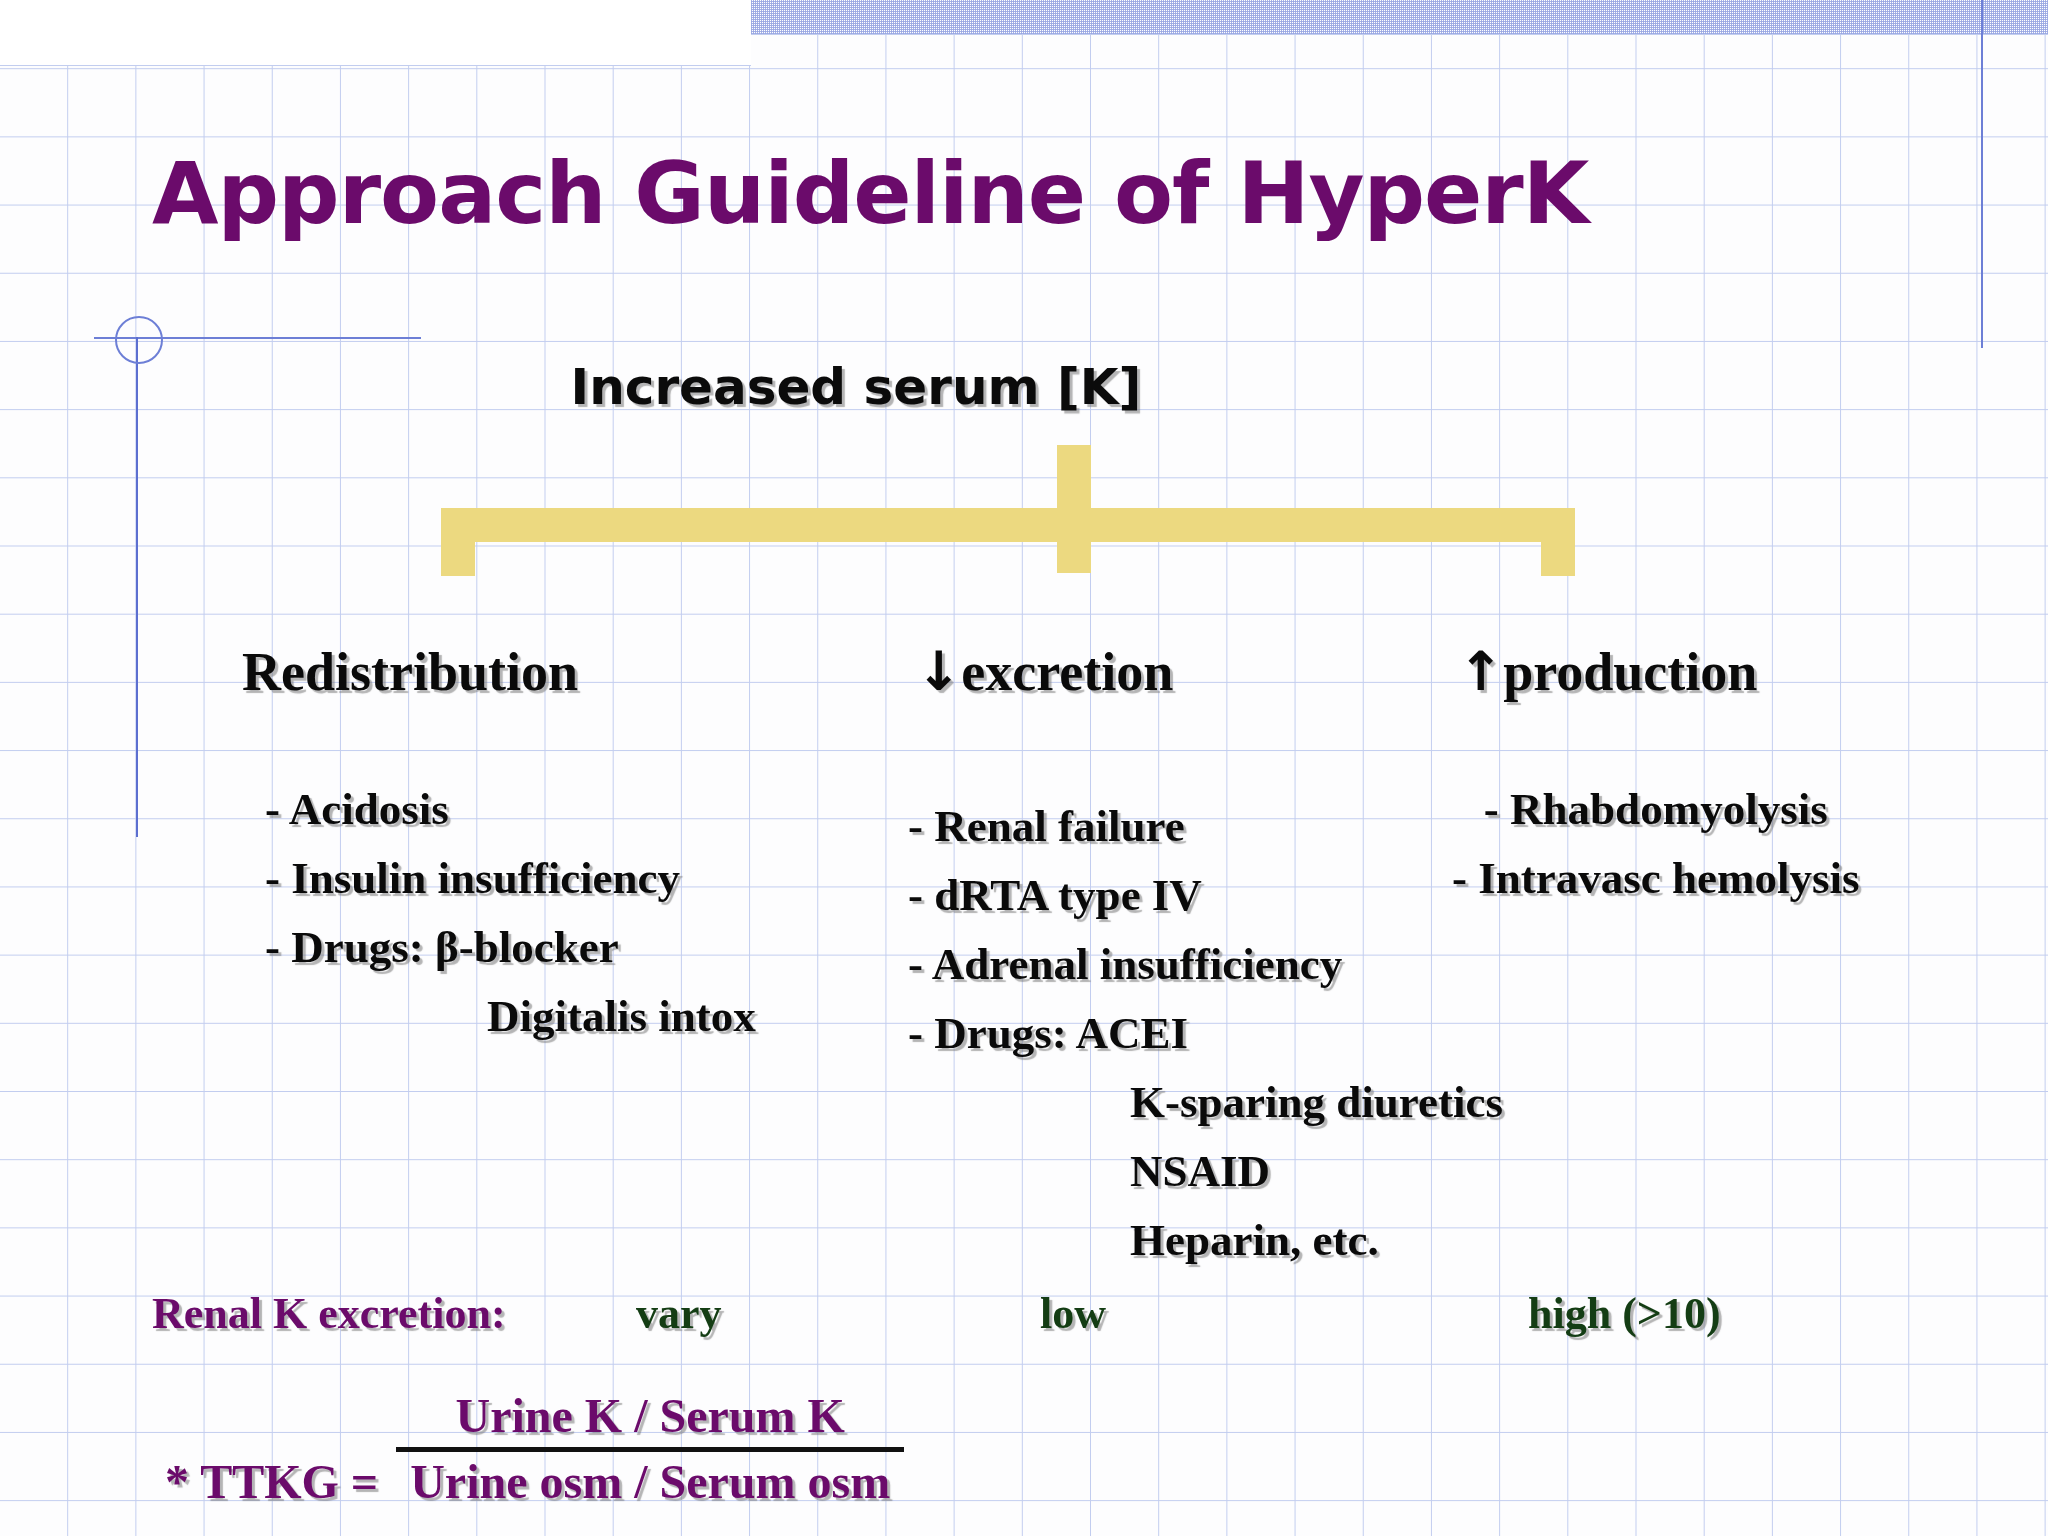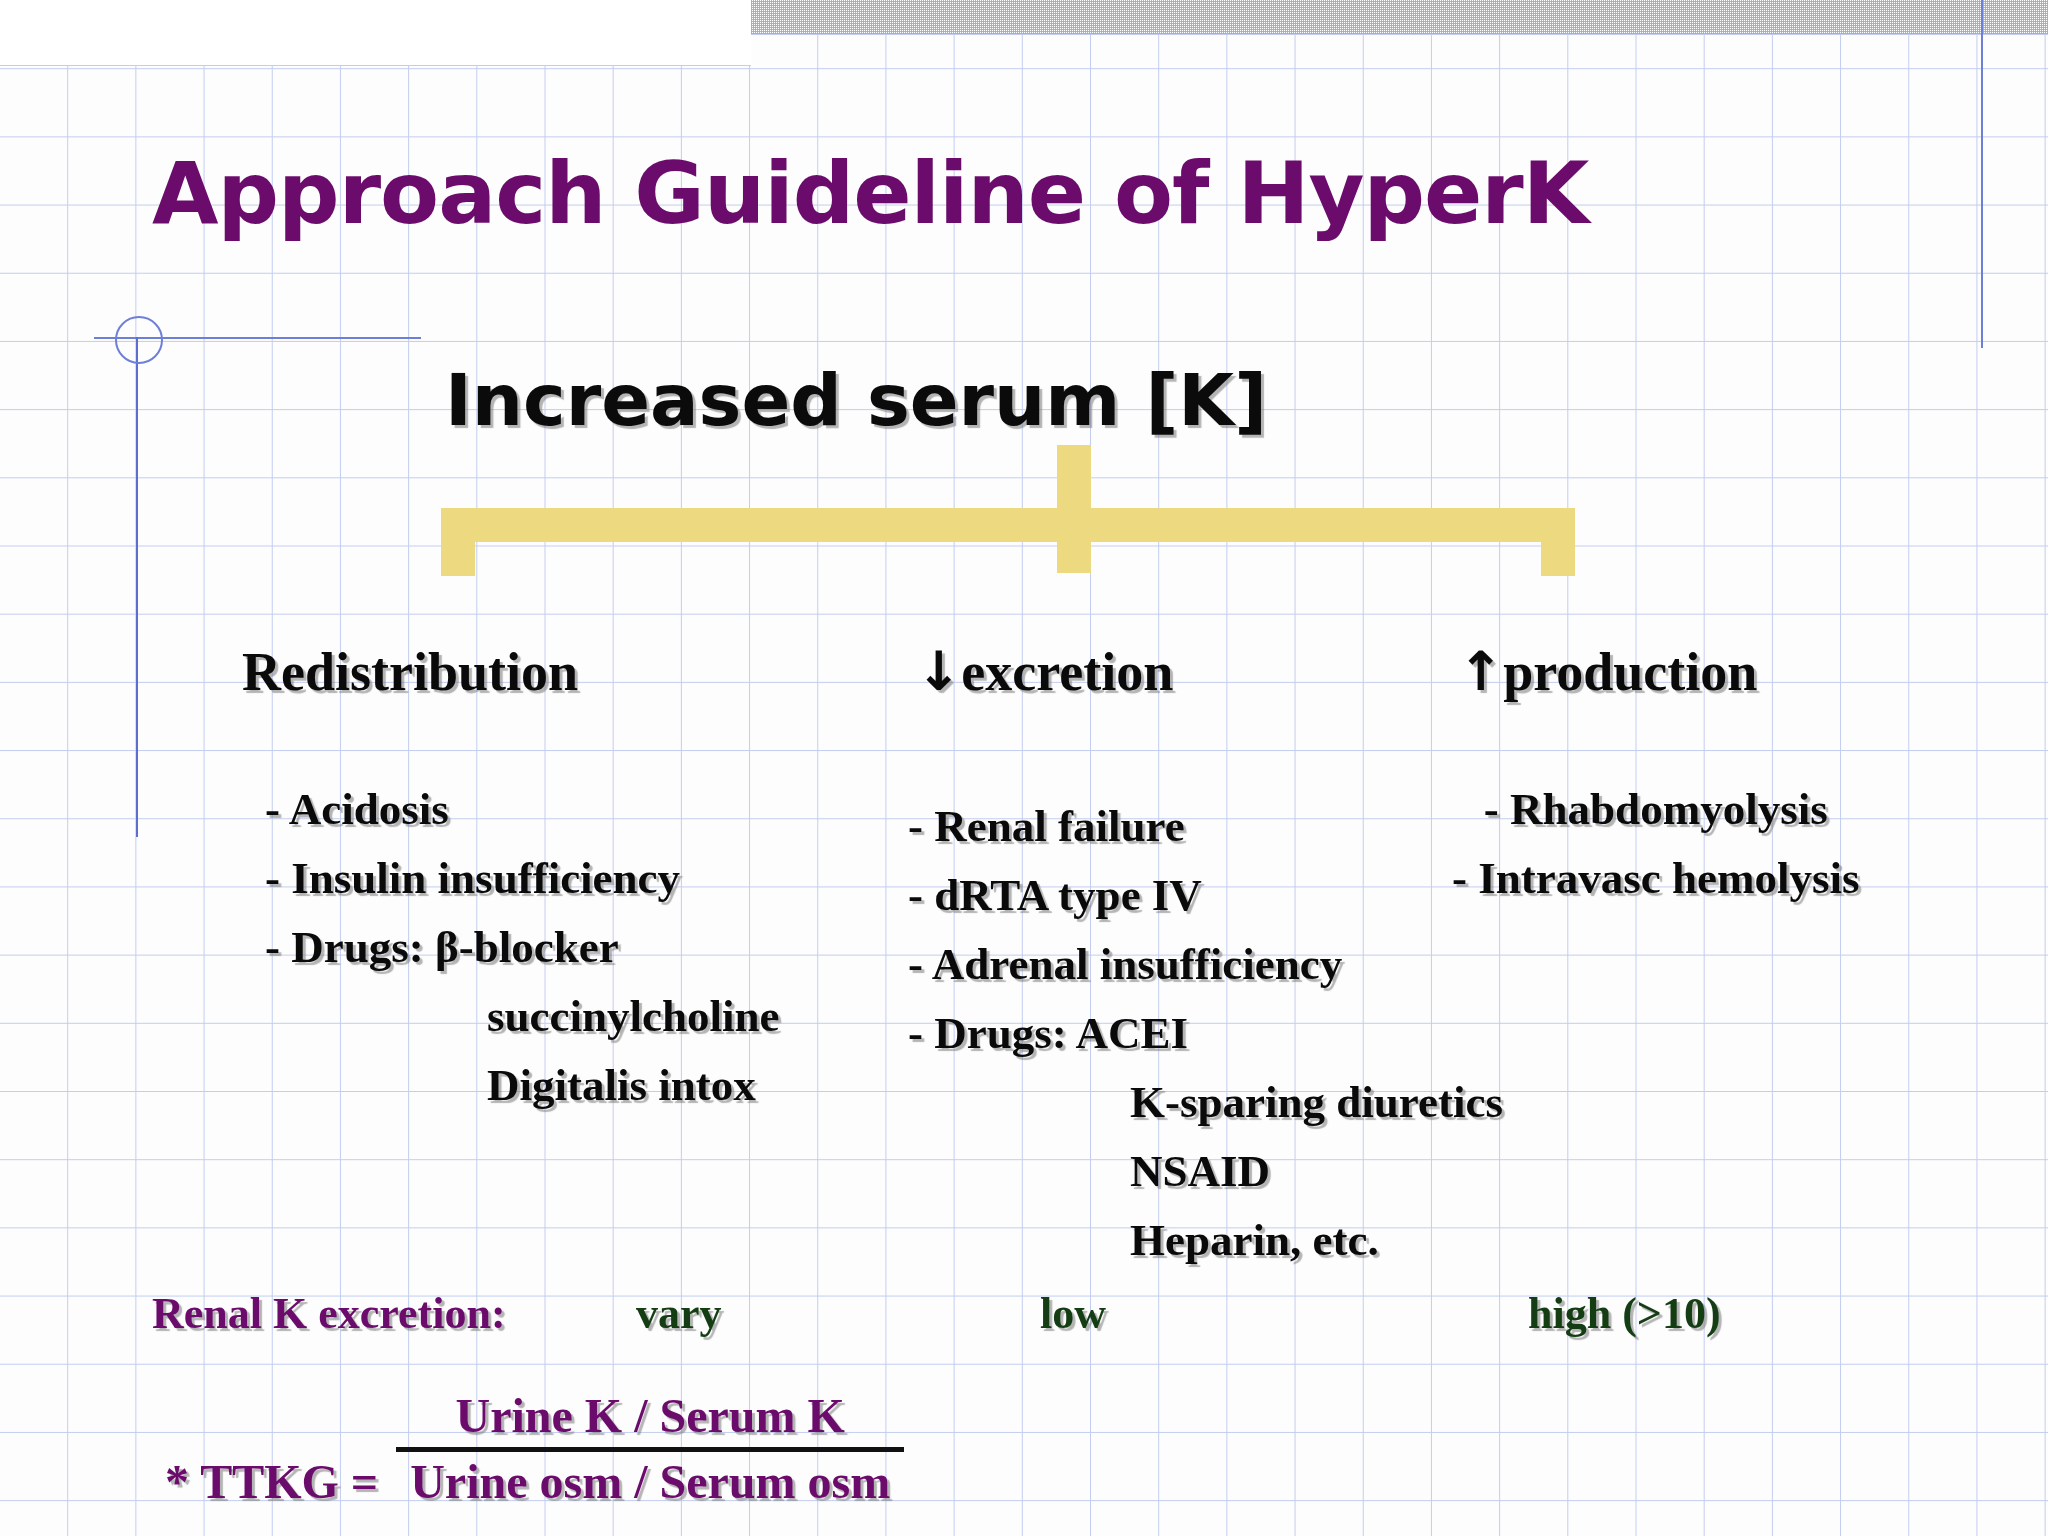--- a/index.html
+++ b/index.html
@@ -86,21 +86,21 @@
 
   
   .sh{ text-shadow: 3px 3px 1px rgba(120,120,120,.55); }
 
   
   .serum-head{
     position:absolute;left:0;top:358px;width:1712px;
     text-align:center;
     font-family:"DejaVu Sans","Liberation Sans",sans-serif;
     font-weight:bold;
-    font-size:72px;
+    font-size:50px;
     color:#0b0b0b;
     white-space:nowrap;
   }
 
   
   .bracket-stem{
     position:absolute;left:1057px;top:445px;width:34px;height:128px;
     background:#ecd980;
   }
   .bracket-bar{
@@ -199,21 +199,20 @@
   <div class="bracket-right"></div>
 
   <div class="col-head sh" id="head-redistribution"><span class="arrow"></span><span>Redistribution</span></div>
   <div class="col-head sh" id="head-excretion"><span class="arrow">↓</span><span>excretion</span></div>
   <div class="col-head sh" id="head-production"><span class="arrow">↑</span><span>production</span></div>
 
   <div class="col" id="col-1">
     <div class="sh">- Acidosis</div>
     <div class="sh">- Insulin insufficiency</div>
     <div class="sh">- Drugs: β-blocker</div>
-    <div class="sh indent">succinylcholine</div>
     <div class="sh indent">Digitalis intox</div>
   </div>
 
   <div class="col" id="col-2">
     <div class="sh">- Renal failure</div>
     <div class="sh">- dRTA type IV</div>
     <div class="sh">- Adrenal insufficiency</div>
     <div class="sh">- Drugs: ACEI</div>
     <div class="sh indent2">K-sparing diuretics</div>
     <div class="sh indent2">NSAID</div>

